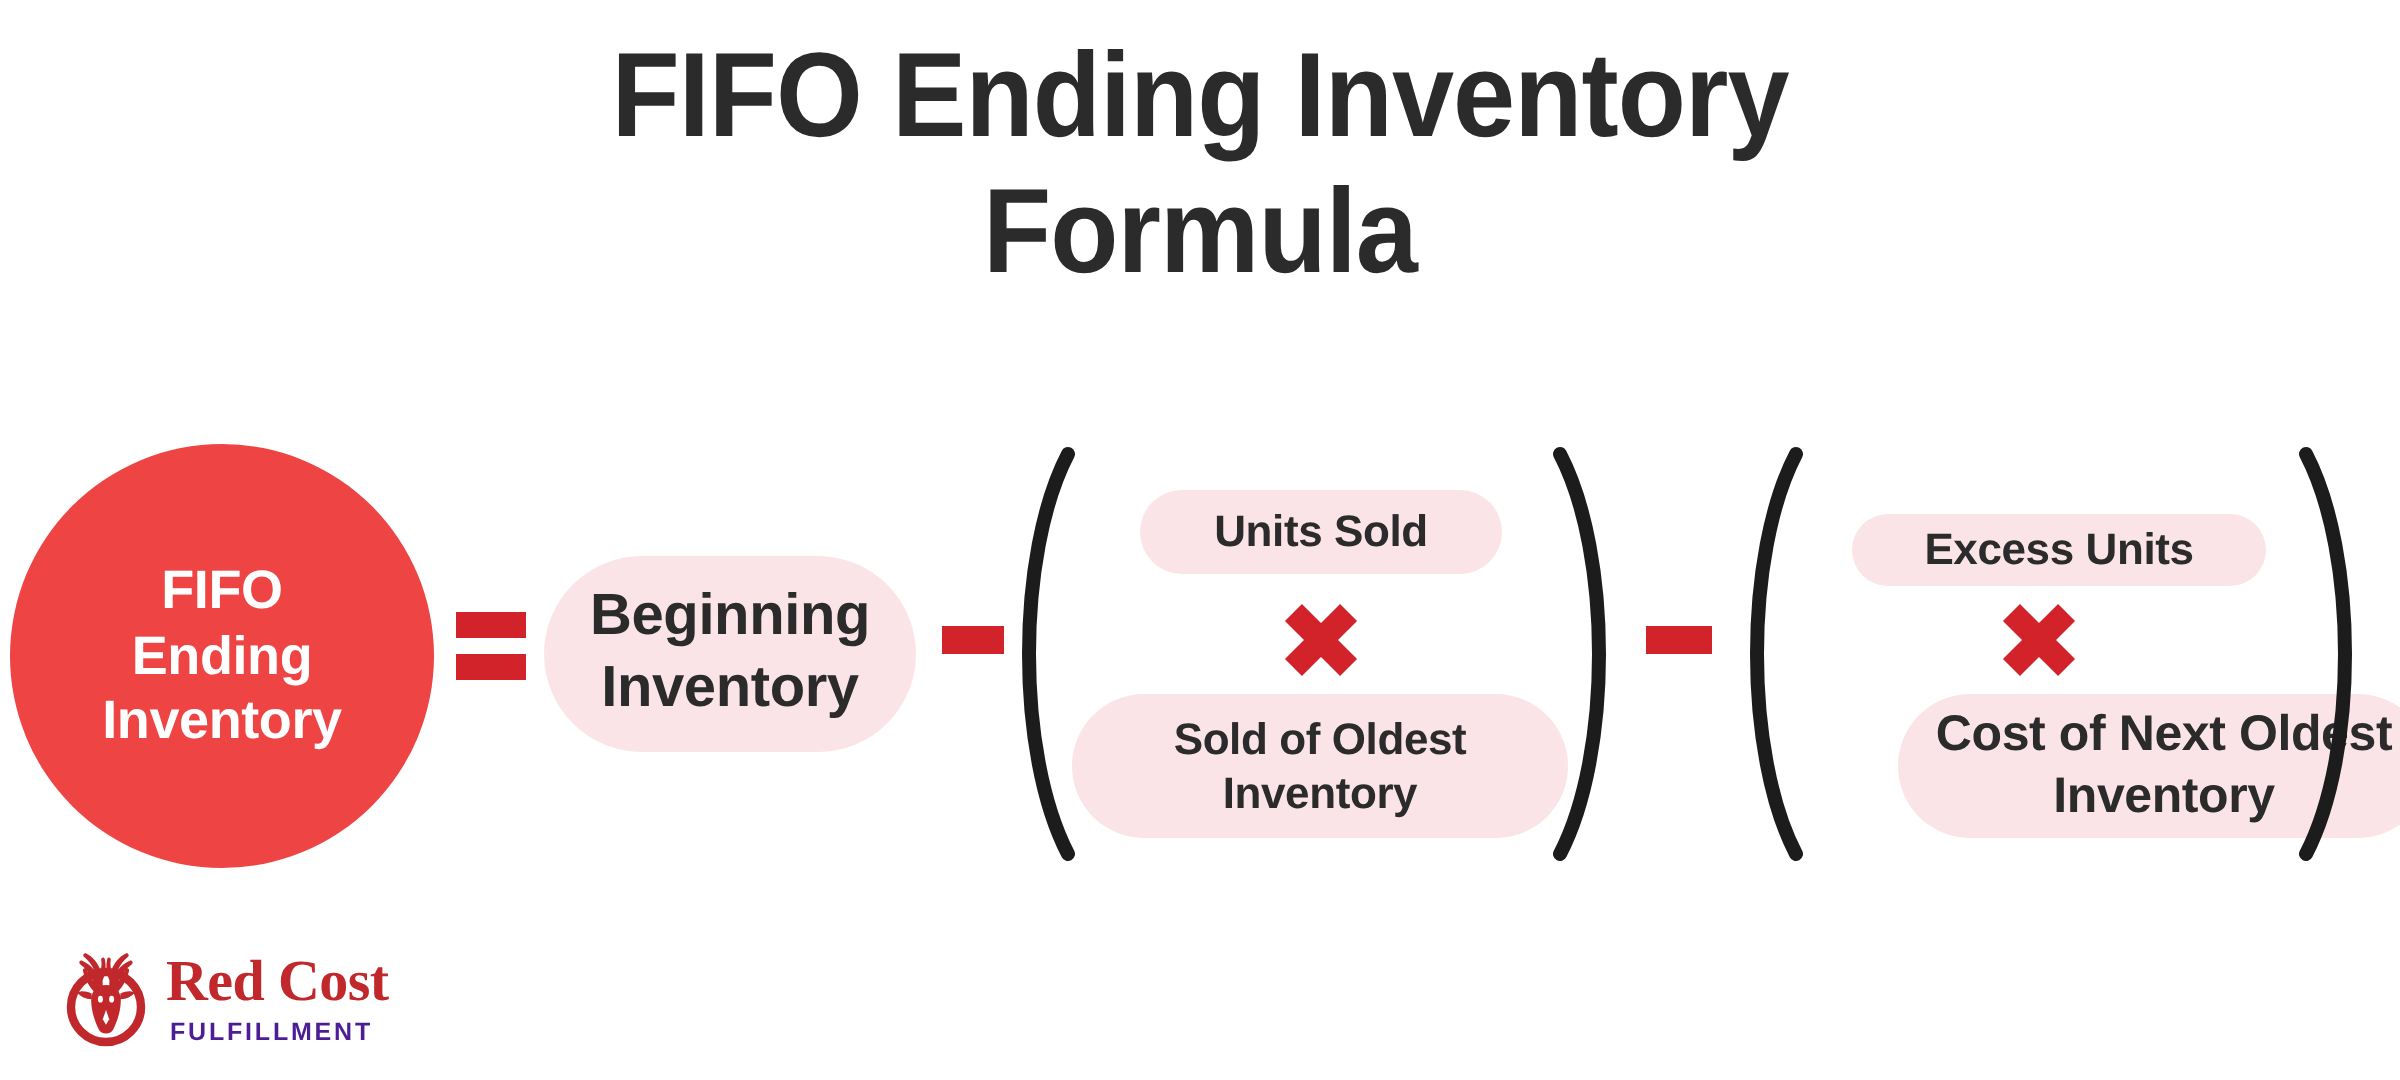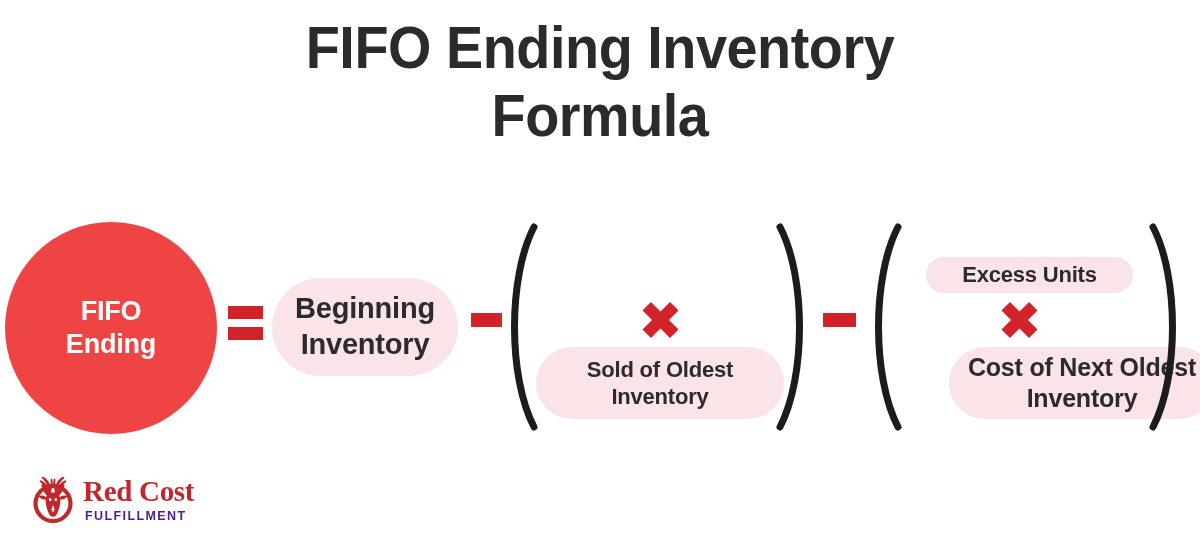--- a/index.html
+++ b/index.html
@@ -236,40 +236,44 @@
   <span class="title-line">FIFO Ending Inventory</span>
   <span class="title-line">Formula</span>
 </div>
 
 <div class="formula">
 
   <div class="circle">
     <div class="circle-text">
       <span>FIFO</span><br>
       <span>Ending</span><br>
+      <span>Inventory</span>
     </div>
   </div>
 
   <div class="equals" aria-label="=">
     <i></i>
     <i></i>
   </div>
 
   <div class="pill pill-beginning">
     <span>Beginning Inventory</span>
   </div>
 
   <div class="minus m1" aria-label="minus"></div>
 
   <div class="paren p1" aria-label="(">
     <svg viewBox="0 0 44 212" xmlns="http://www.w3.org/2000/svg" aria-hidden="true">
       <path d="M36 6 C 10 56, 10 156, 36 206"></path>
     </svg>
   </div>
 
+  <div class="pill pill-units-sold">
+    <span>Units Sold</span>
+  </div>
 
   <div class="times t1" aria-label="times">
     <i></i>
     <i></i>
   </div>
 
   <div class="pill pill-cost-oldest">
     <span>Sold of Oldest Inventory</span>
   </div>
 

